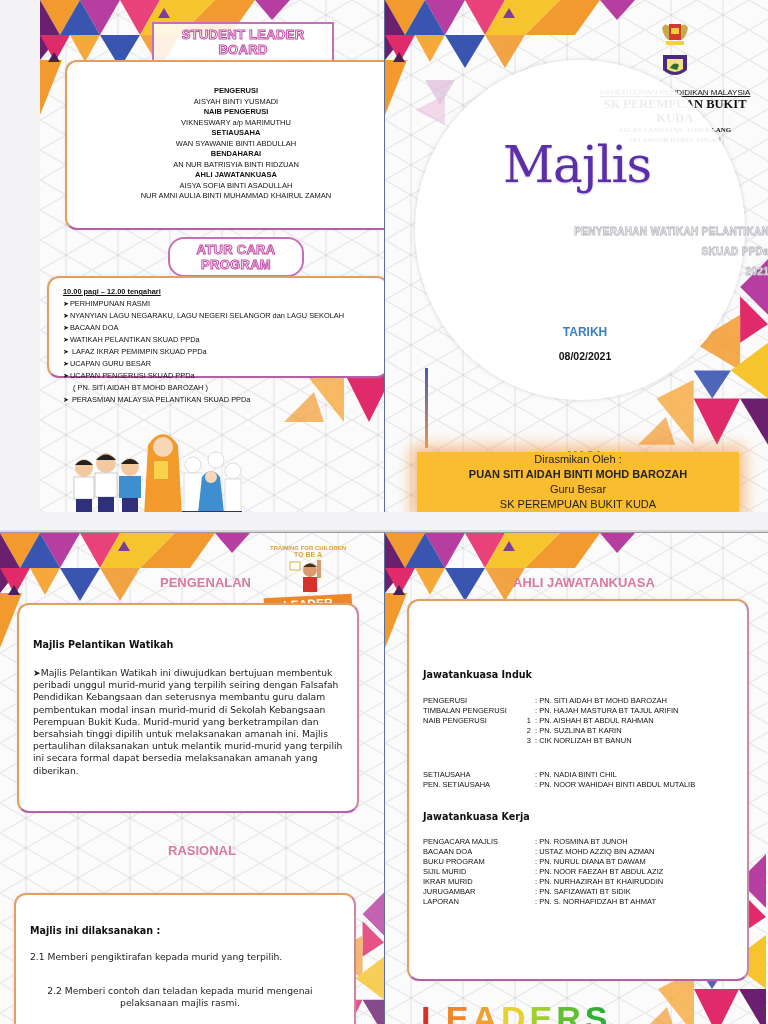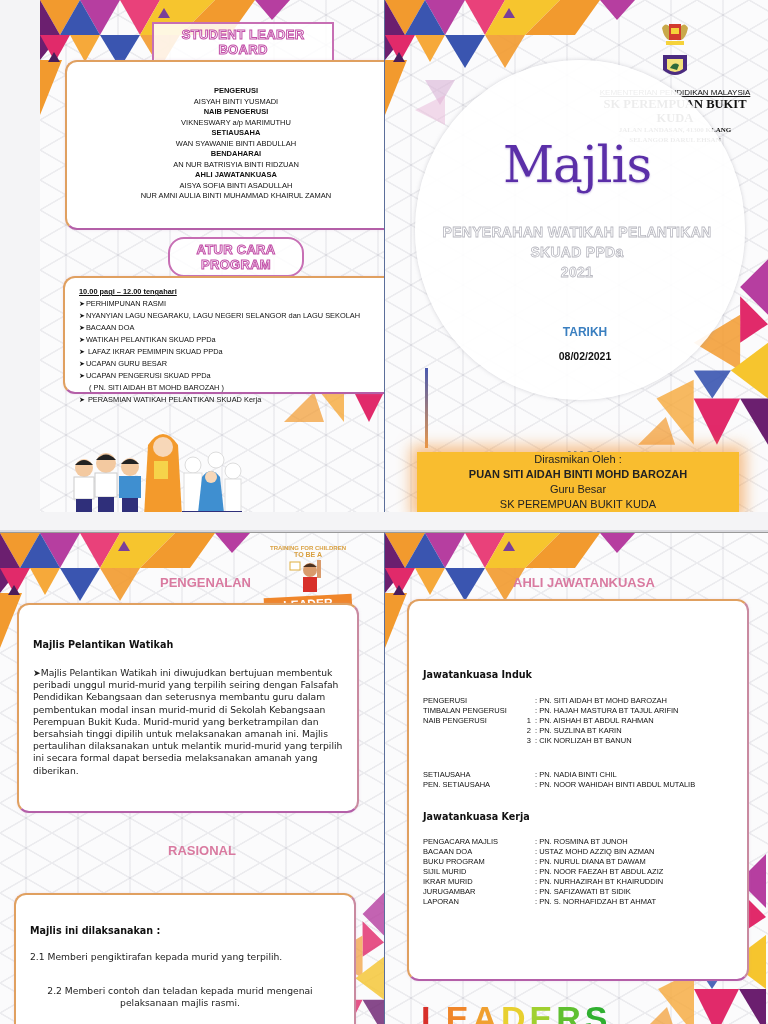--- a/index.html
+++ b/index.html
@@ -51,22 +51,22 @@
   .gov .school { font-size: 12.5px; font-weight: bold; font-family: "Liberation Serif", serif; line-height: 14px; }
   .gov .addr { font-size: 7px; font-weight: bold; font-family: "Liberation Serif", serif; line-height: 10px; }
 
   .circle {
     position:absolute; left: 30px; top: 60px; width: 330px; height: 340px; border-radius: 50%;
     background: rgba(255,255,255,0.92); box-shadow: 0 0 4px rgba(150,150,160,0.4);
   }
   .majlis { position:absolute; left: 0; top: 96px; width: 384px; text-align:center;
     font-family: "DejaVu Serif", serif; font-size: 50px; color: #5b2fa8; letter-spacing: -1px;
     text-shadow: 0 1px 2px rgba(91,47,168,0.3); margin-top: 40px; }
-  .event { position:absolute; left: 0; top: 222px; width: 384px; text-align:center;
-    font-size: 14px; font-weight: bold; color: #fff; -webkit-text-stroke: 0.8px #b8b8c0; line-height: 20px; letter-spacing: 0.3px; }
+  .event { position:absolute; left: 0; top: 222px; width: 384px; text-align:right;
+    font-size: 10px; font-weight: bold; color: #fff; -webkit-text-stroke: 0.8px #b8b8c0; line-height: 20px; letter-spacing: 0.3px; }
   .info { position:absolute; top: 324px; left: 40px; width: 320px; display:flex;flex-direction:column; }
   .info .col { flex:1; text-align:center; font-size: 10.5px; font-weight: bold; line-height: 16px; }
   .info .col .h { color: #3a7fc0; font-size: 12px; margin-bottom: 8px; }
   .info .sep { width: 3px; margin-top: 4px; height: 80px; background: linear-gradient(#4a5ab0, #e89a50); }
   .info .it { font-style: italic; }
   .official {
     position:absolute; left: 32px; top: 452px; width: 322px; height: 60px;
     background: #f9bd2f; box-shadow: 0 0 14px 6px rgba(240,140,40,0.55);
     text-align:center; font-size: 11px; line-height: 15px; color:#222; padding-top: 0;
   }
@@ -145,32 +145,32 @@
       <div class="role">BENDAHARAI</div>
       <div>AN NUR BATRISYIA BINTI RIDZUAN</div>
       <div class="role">AHLI JAWATANKUASA</div>
       <div>AISYA SOFIA BINTI ASADULLAH</div>
       <div>NUR AMNI AULIA BINTI MUHAMMAD KHAIRUL ZAMAN</div>
     </div>
   </div>
 
   <div class="title-box" style="left:128px;top:237px;width:136px;border-radius:16px;">ATUR CARA PROGRAM</div>
 
-  <div class="card" style="left:23px;top:276px;width:342px;height:118px;">
+  <div class="card" style="left:7px;top:276px;width:342px;height:102px;">
     <div class="prog">
       <div class="head">10.00 pagi – 12.00 tengahari</div>
       <div class="item">PERHIMPUNAN RASMI</div>
       <div class="item">NYANYIAN LAGU NEGARAKU, LAGU NEGERI SELANGOR  dan LAGU SEKOLAH</div>
       <div class="item">BACAAN DOA</div>
       <div class="item">WATIKAH PELANTIKAN SKUAD PPDa</div>
       <div class="item"> LAFAZ IKRAR PEMIMPIN SKUAD PPDa</div>
       <div class="item">UCAPAN GURU BESAR</div>
       <div class="item">UCAPAN  PENGERUSI SKUAD PPDa</div>
       <div class="sub">( PN. SITI AIDAH BT MOHD BAROZAH )</div>
-      <div class="item"> PERASMIAN WATIKAH PELANTIKAN SKUAD Kerja</div>
+      <div class="item"> PERASMIAN MALAYSIA PELANTIKAN SKUAD PPDa</div>
     </div>
   </div>
 
   <svg style="position:absolute;left:28px;top:425px" width="180" height="100" viewBox="0 0 180 100">
     <g>
       <circle cx="16" cy="43" r="9" fill="#f3c9a0"></circle>
         <path d="M7 40 Q16 30 25 40" fill="#222"></path>
       <rect x="6" y="52" width="20" height="22" fill="#fff" stroke="#ccc"></rect>
         <rect x="8" y="74" width="16" height="18" fill="#2f2f7a"></rect>
       <circle cx="38" cy="38" r="10" fill="#f3c9a0"></circle>

